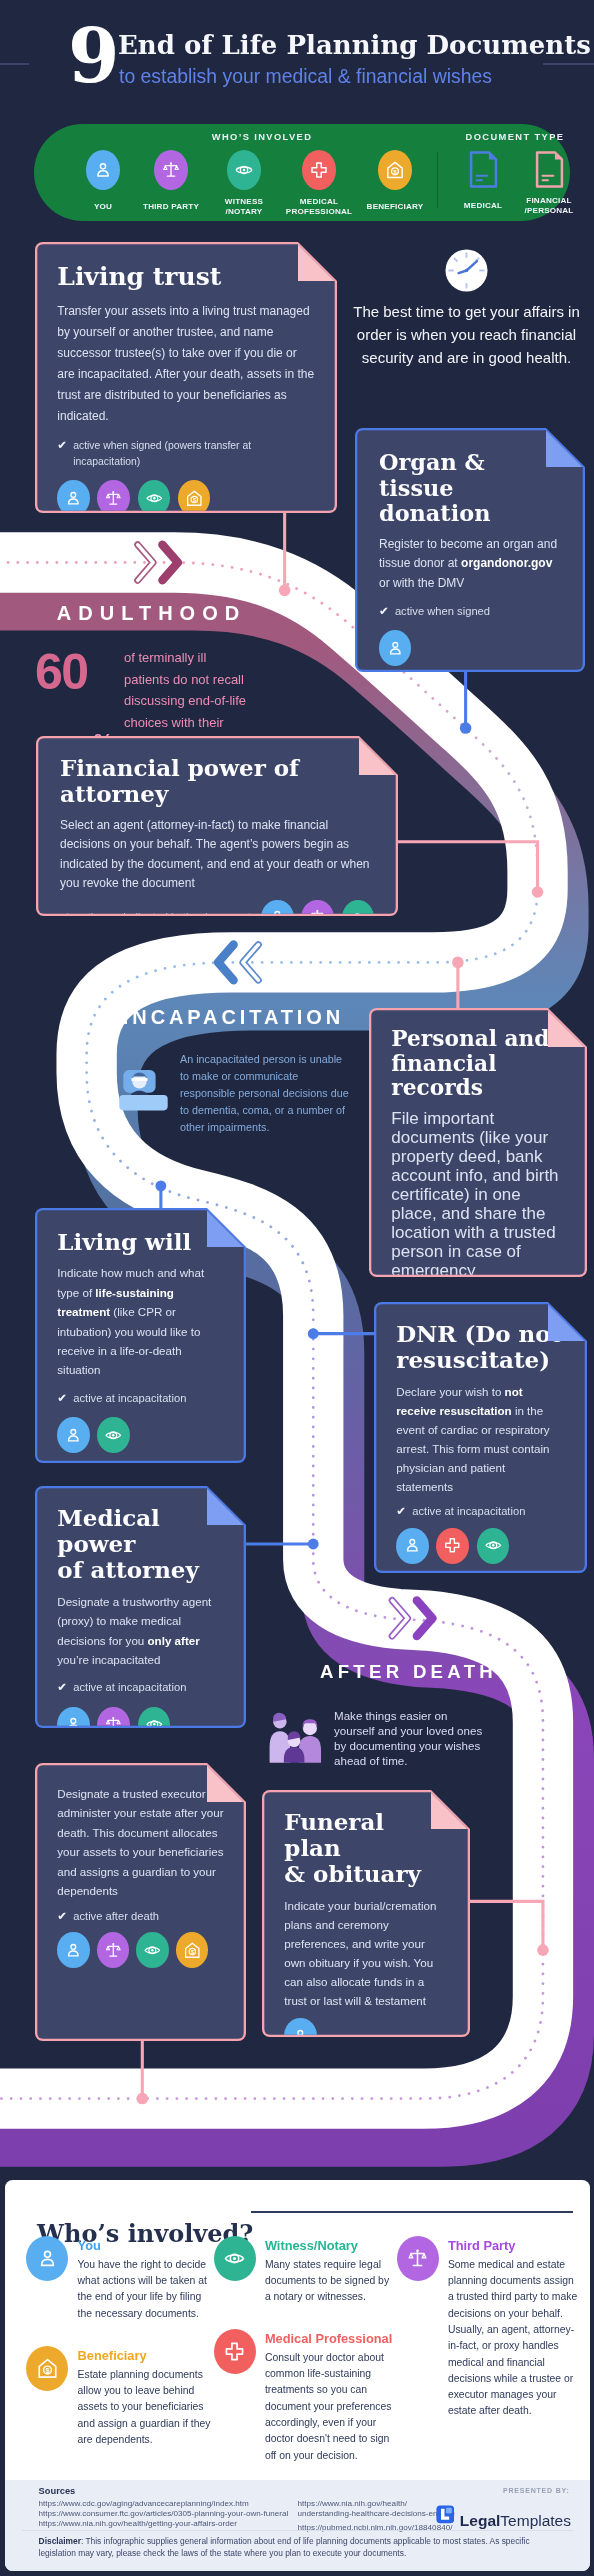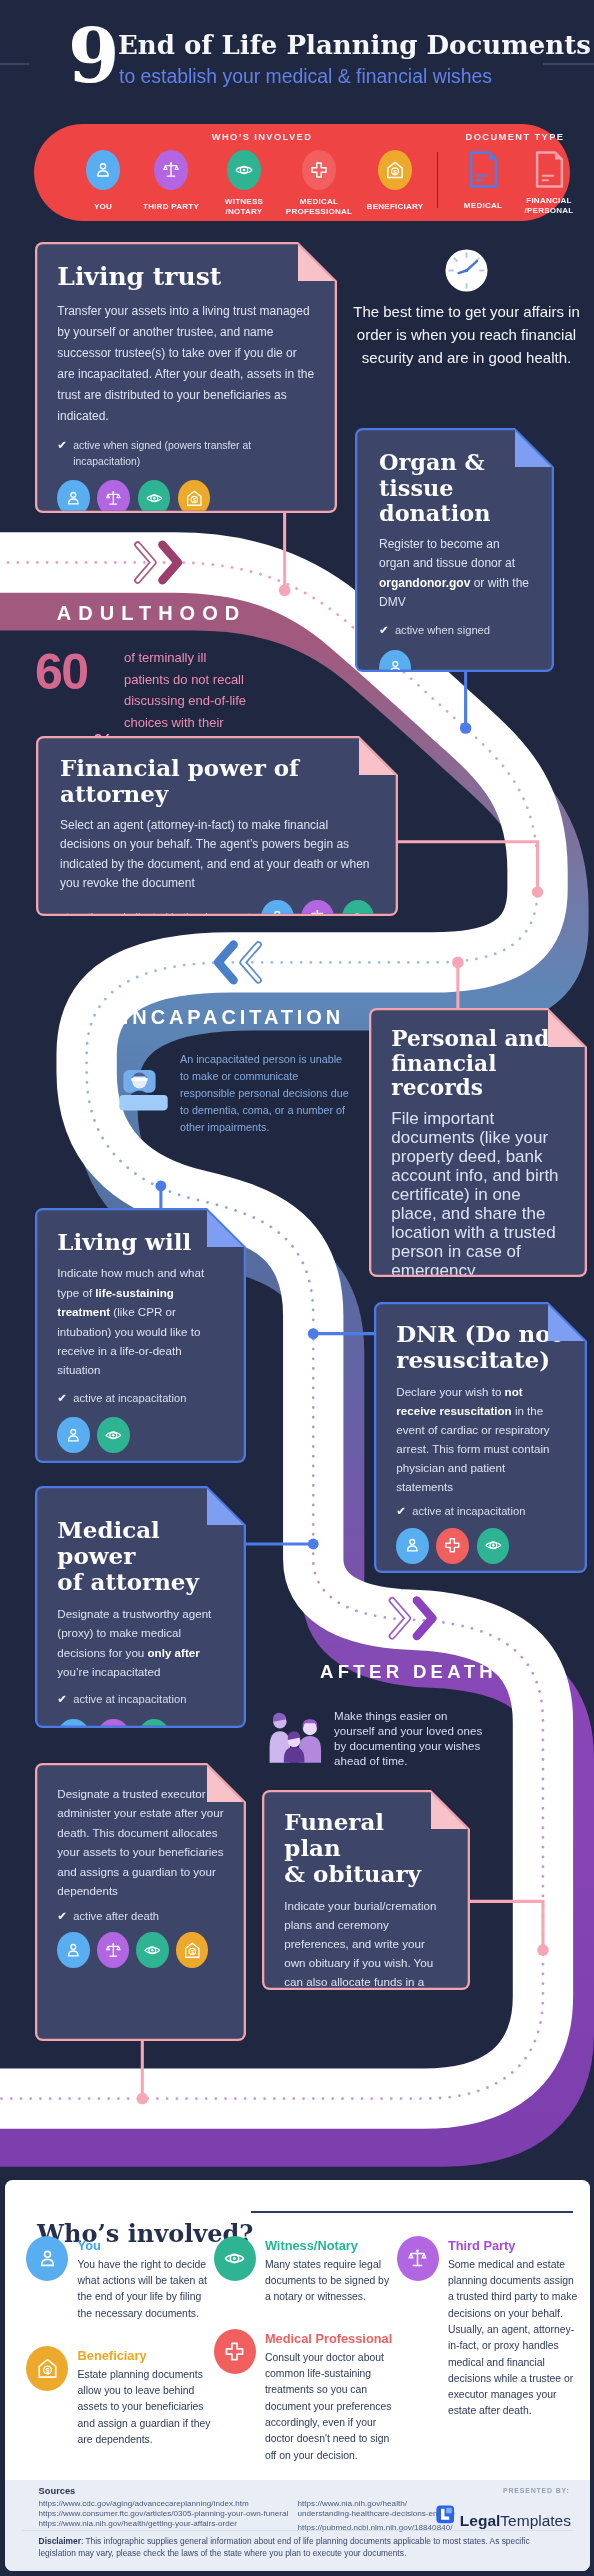--- a/index.html
+++ b/index.html
@@ -8,21 +8,21 @@
   .abs{position:absolute;}
   svg{display:block;}
 
   
   .hdr-nine{left:68px;top:18.6px;font:bold 74px/1 "DejaVu Serif",serif;color:#fff;}
   .hdr-title{left:118px;top:31px;font:bold 26px/1.1 "DejaVu Serif",serif;color:#f6f7fc;}
   .hdr-sub{left:119px;top:65px;font:19.4px/1.2 "Liberation Sans",sans-serif;color:#5f82e8;}
   .hdr-line{top:63px;height:1.5px;background:#3b4569;}
 
   
-  .pill{left:34px;top:124px;width:536px;height:97px;background:#ef4444;border-radius:49px;}
+  .pill{left:34px;top:124px;width:536px;height:97px;background:#15803d;border-radius:49px;}
   .pill-label{top:9.3px;font:bold 9.3px/1 "Liberation Sans",sans-serif;letter-spacing:1.4px;color:#edeff8;text-align:center;}
   .leg-item{top:26px;width:70px;text-align:center;}
   .leg-oval{width:34px;height:40px;border-radius:50%;margin:0 auto;display:flex;align-items:center;justify-content:center;}
   .leg-oval svg{width:20px;height:20px;}
   .leg-txt{margin-top:4.6px;height:25px;display:flex;align-items:center;justify-content:center;
            font:bold 8.1px/9.7px "Liberation Sans",sans-serif;color:#f2f4fb;white-space:pre-line;letter-spacing:0.2px;}
   .leg-div{left:403px;top:28px;width:0.8px;height:56px;background:#3a4365;}
   .docsvg{width:31px;height:39px;margin:0 auto;}
   .doc-blue{color:#4d7ce4;} .doc-pink{color:#f2a2ac;}
 
@@ -336,21 +336,21 @@
         <span class="chip c-ben">
             <svg viewBox="0 0 24 24">
               <use href="#g-house"></use>
             </svg>
           </span>
       </div>
     </div>
     <div class="fold"></div>
   </div>
 
-  <div class="doc-card blue" style="left:355px;top:428px;width:199px;height:244px;">
+  <div class="doc-card blue" style="left:355px;top:428px;width:230px;height:244px;">
     <div class="inner" style="padding:20px 21.7px;">
       <h2 class="card-title" style="font-size: 22.4px; white-space: pre-line;">Organ &amp;
 tissue donation</h2>
       <div class="card-body">Register to become an organ and tissue donor at <b>organdonor.gov</b> or with the DMV</div>
       <div class="active-row">
         <span class="checkmark">✔</span>
         <span>active when signed</span>
       </div>
       <div class="chips">
         <span class="chip c-you">
@@ -458,21 +458,21 @@
             <svg viewBox="0 0 24 24">
               <use href="#g-eye"></use>
             </svg>
           </span>
       </div>
     </div>
     <div class="fold"></div>
   </div>
 
   <div class="doc-card blue" style="left:35px;top:1486px;width:211px;height:242px;">
-    <div class="inner" style="padding:29px 20px;">
+    <div class="inner" style="padding:17px 20px;">
       <h2 class="card-title" style="white-space: pre-line;">Medical power
 of attorney</h2>
       <div class="card-body" style="font-size:11.6px;">Designate a trustworthy agent (proxy) to make medical decisions for you <b>only after</b> you’re incapacitated</div>
       <div class="active-row">
         <span class="checkmark">✔</span>
         <span>active at incapacitation</span>
       </div>
       <div class="chips">
         <span class="chip c-you">
             <svg viewBox="0 0 24 24">
@@ -520,21 +520,21 @@
         <span class="chip c-ben">
             <svg viewBox="0 0 24 24">
               <use href="#g-house"></use>
             </svg>
           </span>
       </div>
     </div>
     <div class="fold"></div>
   </div>
 
-  <div class="doc-card pink" style="left:262px;top:1790px;width:208px;height:200px;">
+  <div class="doc-card pink" style="left:262px;top:1790px;width:208px;height:247px;">
     <div class="inner" style="padding:17px 20px;">
       <h2 class="card-title" style="white-space: pre-line;">Funeral plan
 &amp; obituary</h2>
       <div class="card-body" style="font-size:11.6px;line-height:19px;">Indicate your burial/cremation plans and ceremony preferences, and write your own obituary if you wish. You can also allocate funds in a trust or last will &amp; testament</div>
       <div class="chips" style="margin-top:8.5px;">
         <span class="chip c-you">
             <svg viewBox="0 0 24 24">
               <use href="#g-person"></use>
             </svg>
           </span>

